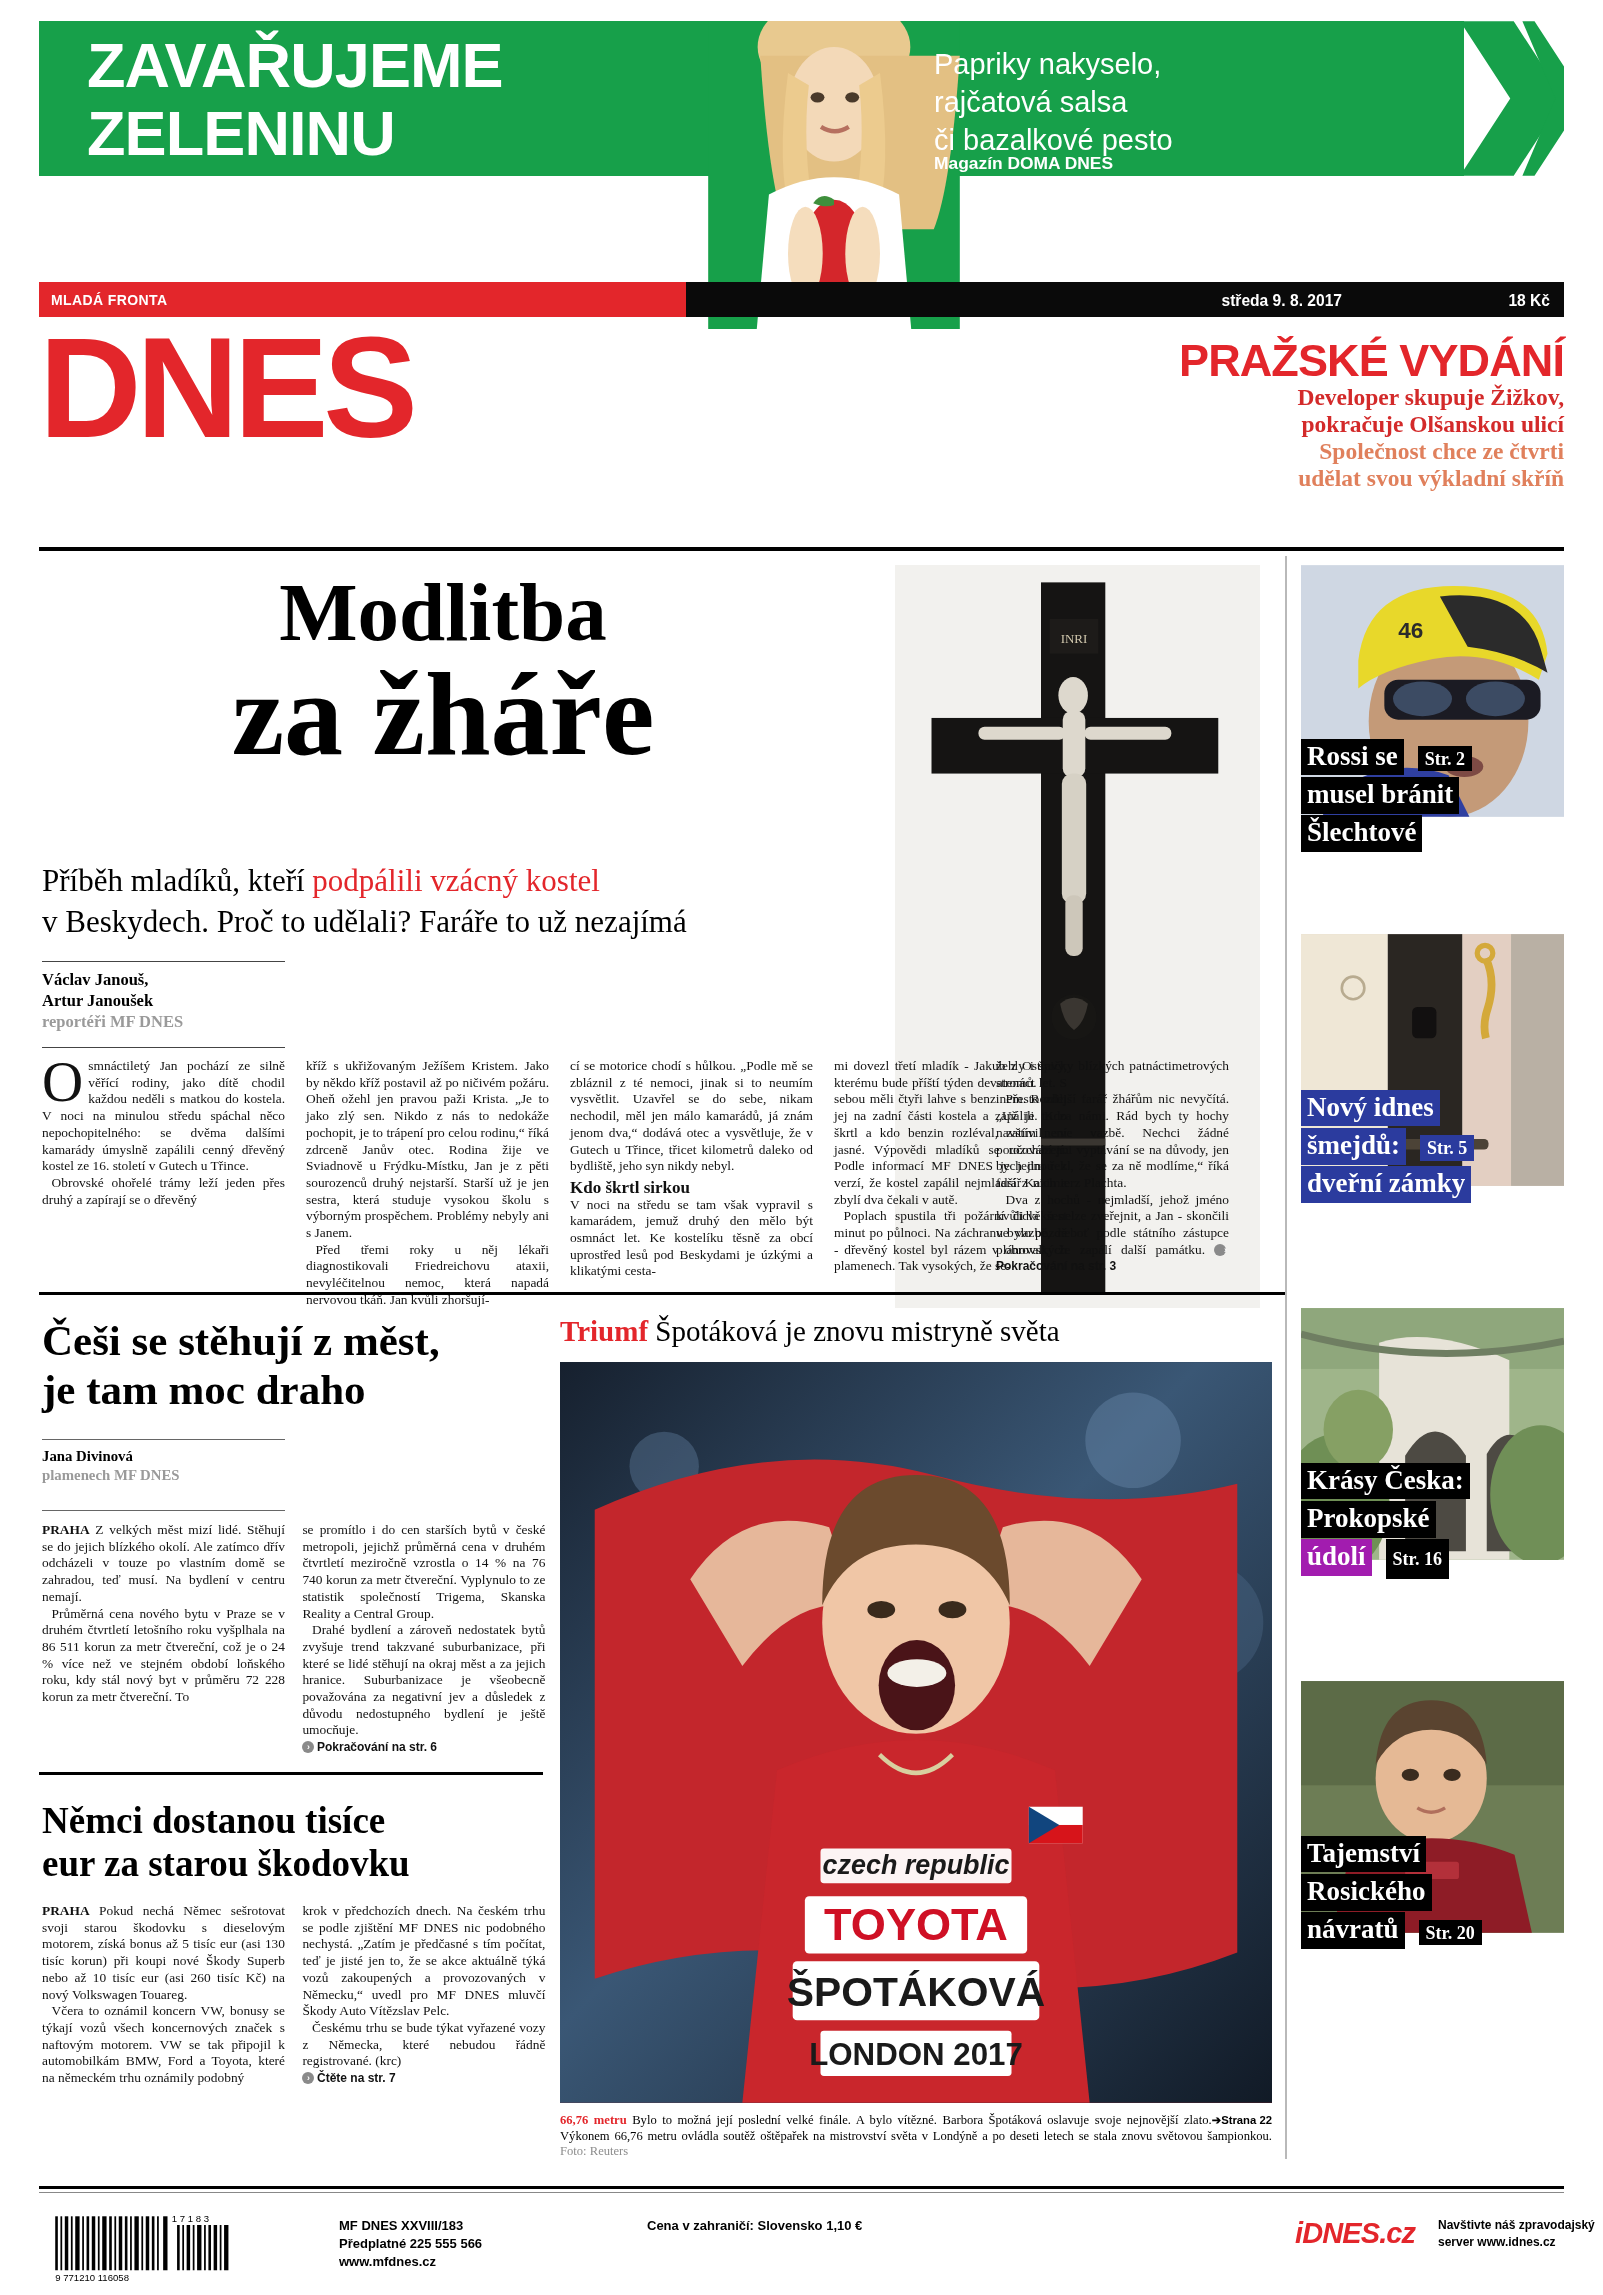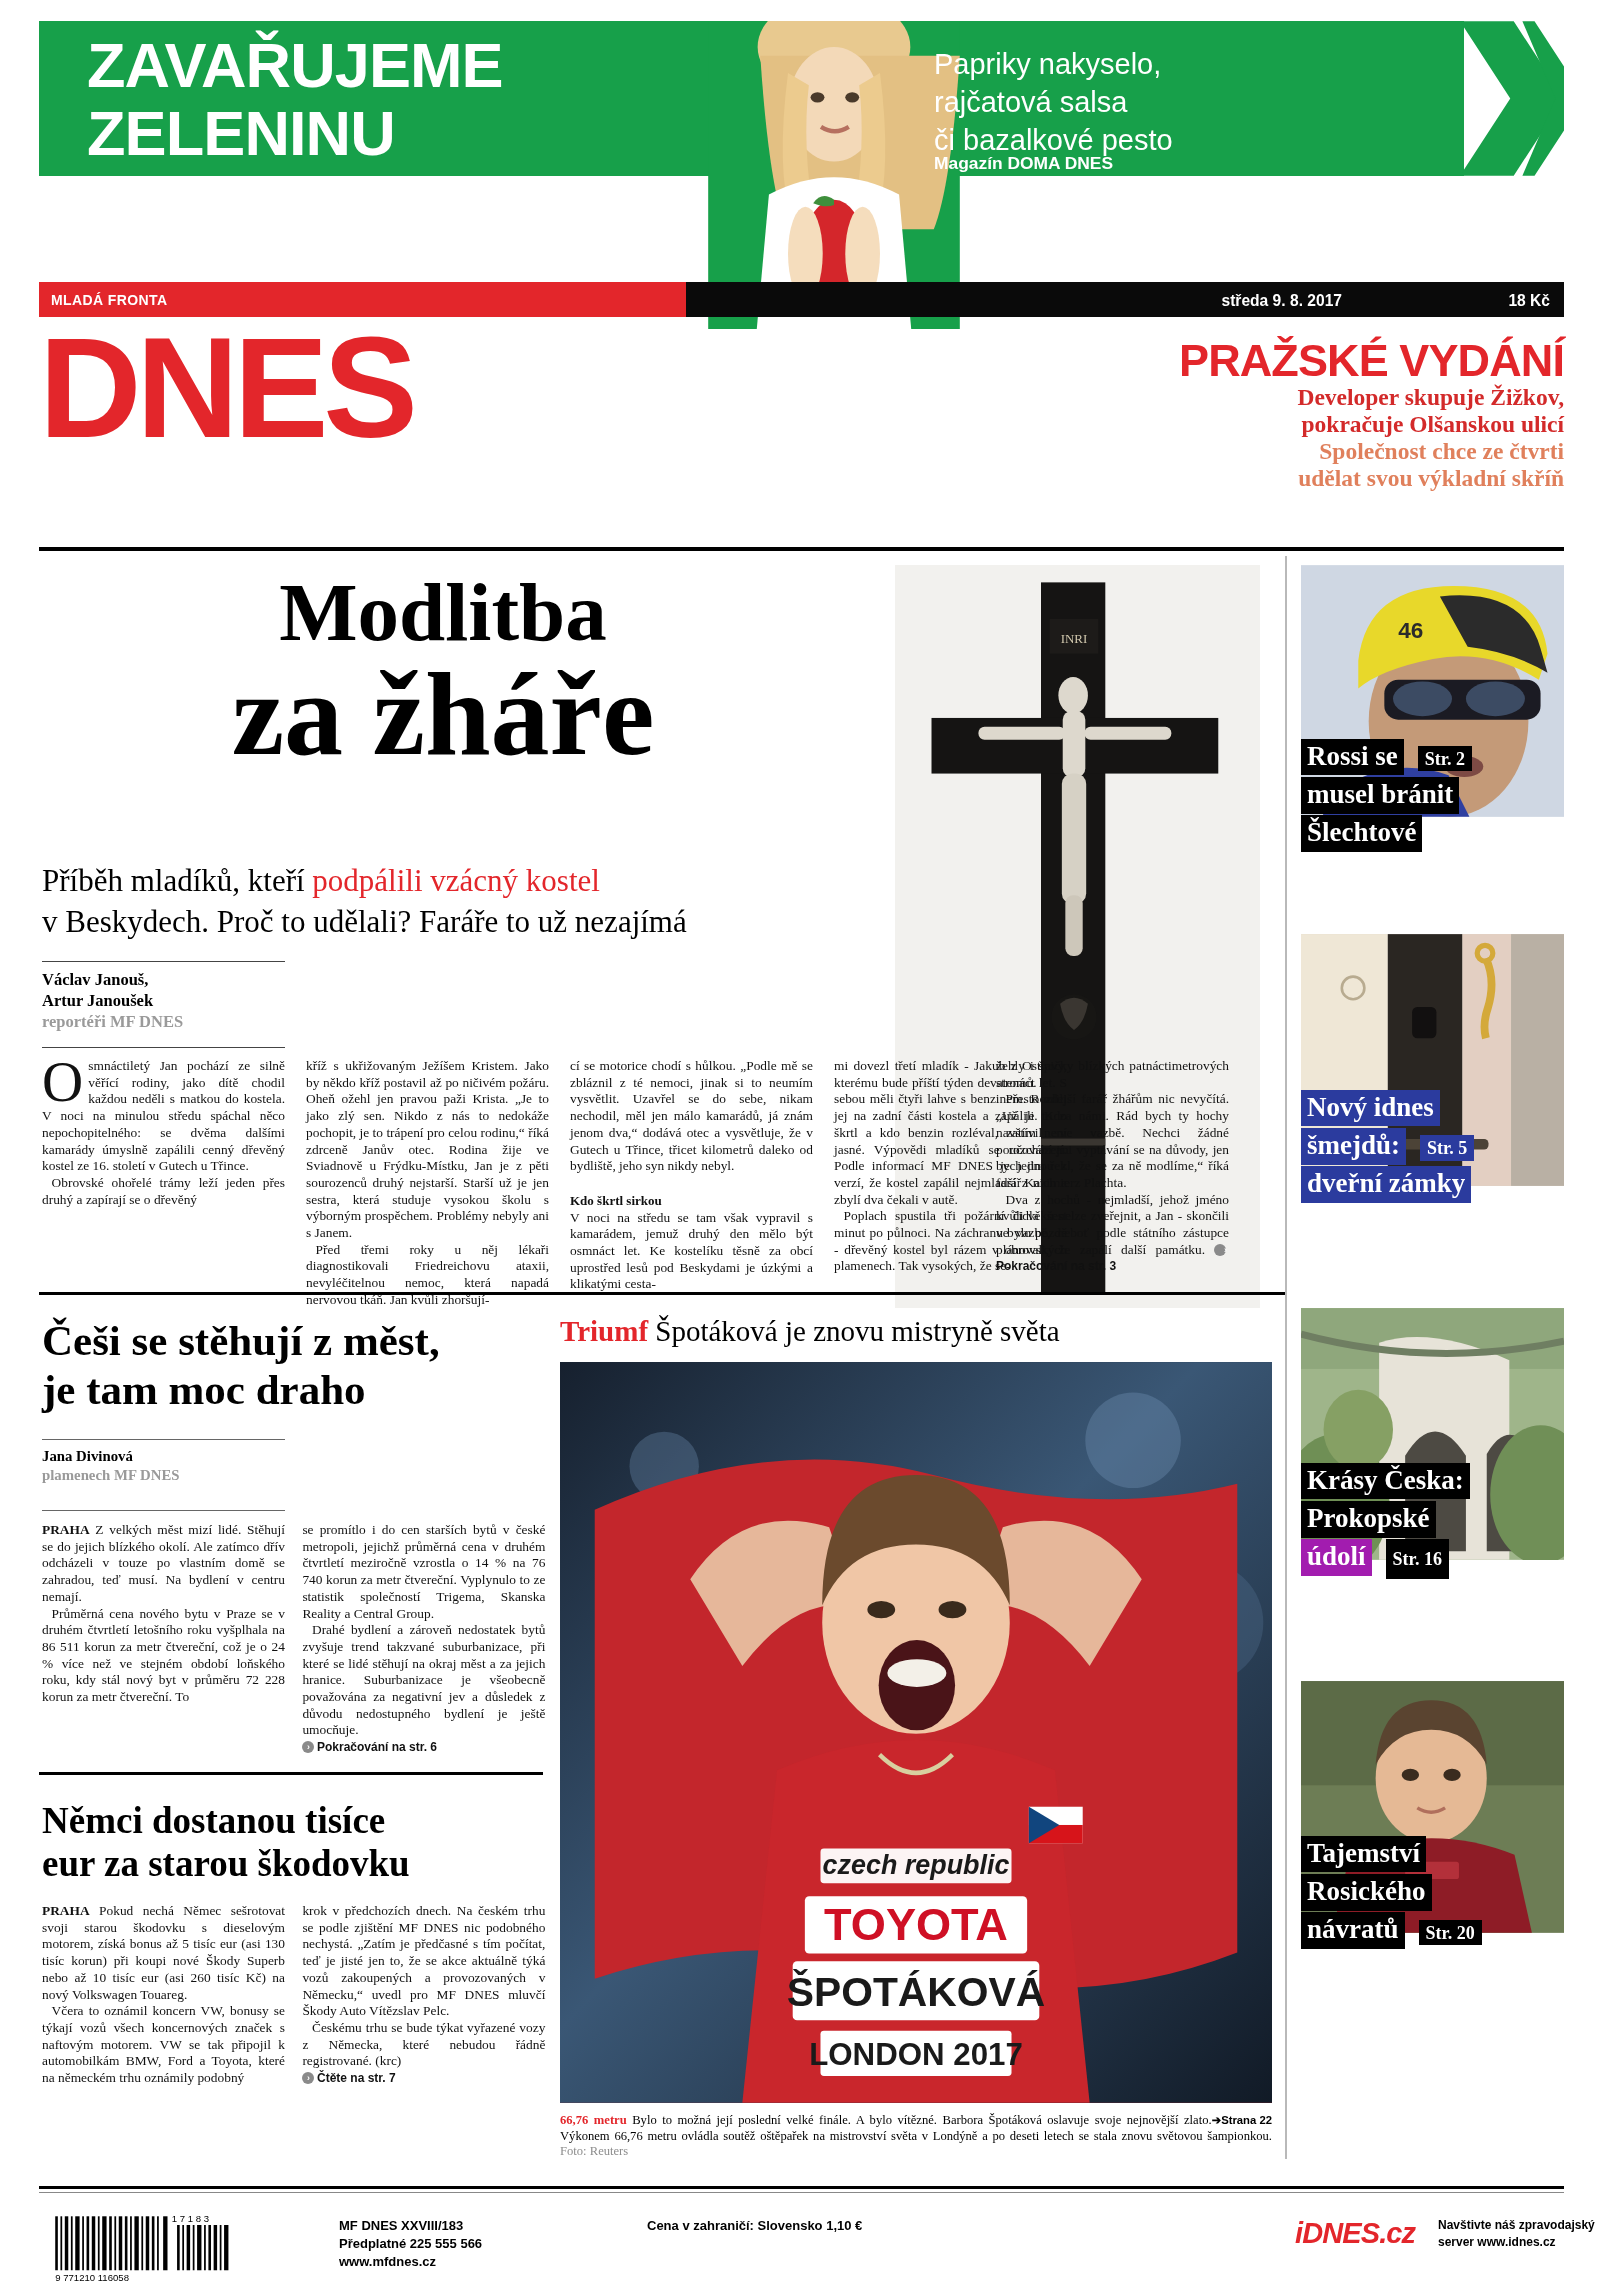--- a/index.html
+++ b/index.html
@@ -193,21 +193,21 @@
   .col {
     float: left;
     font-size: 13.4px;
     line-height: 16.7px;
     text-align: justify;
     color: #111;
     hyphens: auto;
   }
   .col p { text-indent: 9.6px; margin: 0; }
   .col p.first { text-indent: 0; }
-  .col h4 { font-size: 13px; margin-top: 18px; }
+  .col h4 { font-size: 17px; margin-top: 5px; }
   .dropcap::first-letter {
     float: left;
     font-size: 57px;
     line-height: 47px;
     padding-right: 5.2px;
     font-weight: normal;
   }
   .cont {
     font-family: "Liberation Sans", sans-serif;
     font-weight: bold;

